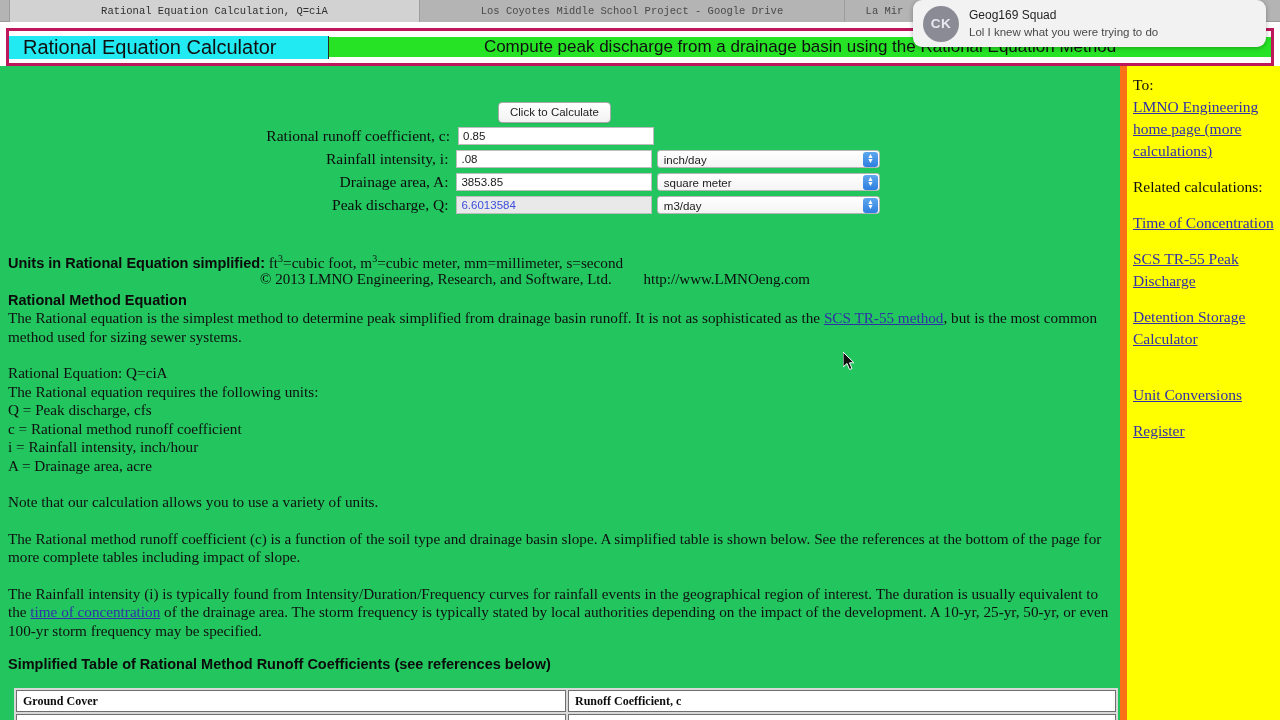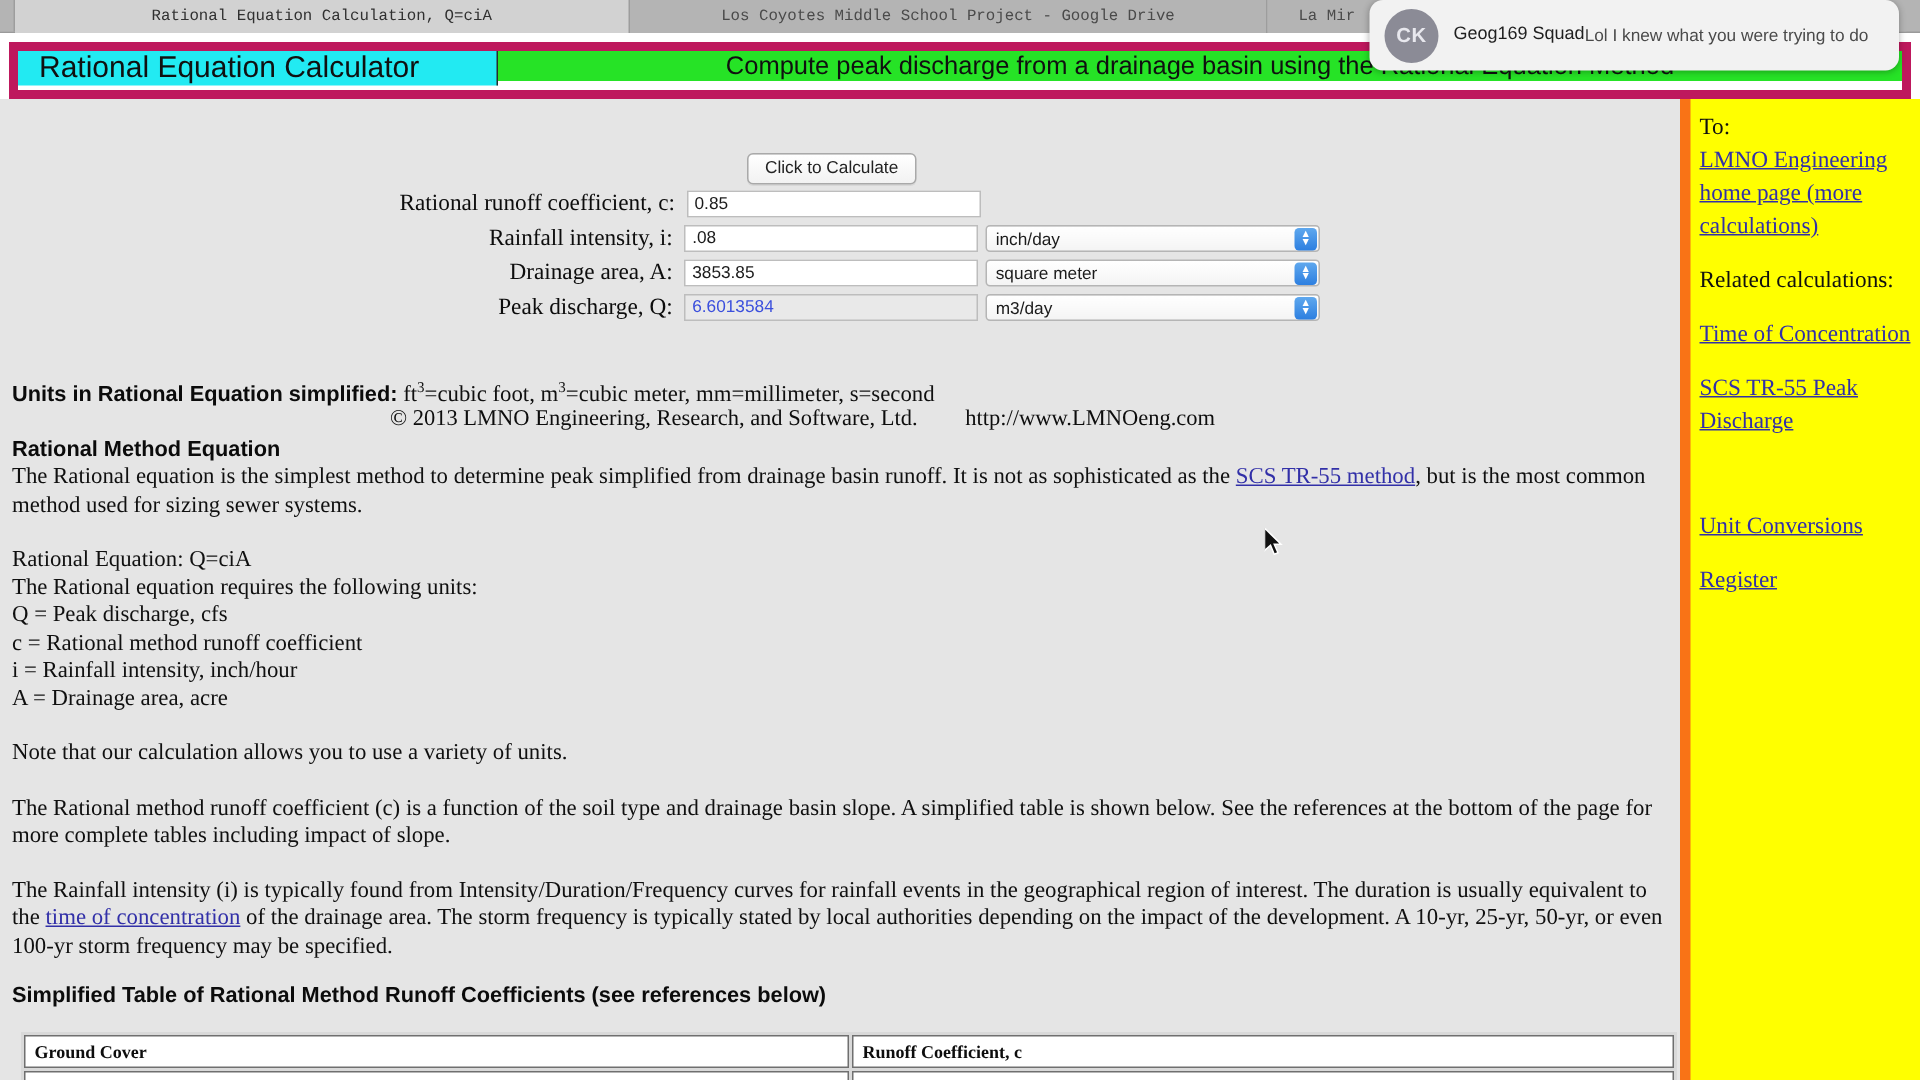--- a/index.html
+++ b/index.html
@@ -43,52 +43,52 @@
     display: flex; align-items: center; padding: 0 10px;
     z-index: 40;
   }
   .toast-avatar {
     width: 36px; height: 36px; border-radius: 50%;
     background: #8b8b96; color:#e8e8ee;
     font-family:"Liberation Sans",sans-serif; font-size:13.5px; font-weight:600;
     display:flex;align-items:center;justify-content:center;
     letter-spacing:0.5px; flex:none; margin-right: 10px;
   }
-  .toast-body { display:flex; flex-direction:row; justify-content:space-between; line-height:1.25; }
+  .toast-body { display:flex; flex-direction:column; justify-content:space-between; line-height:1.25; }
   .toast-title {
     font-family:"Liberation Sans",sans-serif; font-size:12px; color:#1f1f1f;
   }
   .toast-msg {
     font-family:"Liberation Sans",sans-serif; font-size:11.5px; color:#4a4a4a; margin-top:2px;
   }
 
   
   .banner-row {
     position:absolute; top: 28px; left: 6px; width: 1268px; height: 38px;
-    display: flex; align-items: flex-start;
-    border: 6px solid #be185d;
+    display: flex; align-items: center;
+    border: 3px solid #be185d;
     z-index: 5;
   }
   .banner-cyan {
     width: 320px; background: #22eaf2; border-right: 1px solid #2b2b2b;
     display:flex; align-items:center; padding-left: 14px;
     font-family:"Liberation Sans", sans-serif; font-size: 20px; color:#101010;
     white-space: nowrap;
   }
   .banner-green {
     flex: 1; background: #26e326;
     display:flex; align-items:center; justify-content:center;
     font-family:"Liberation Sans", sans-serif; font-size: 17px; color:#101010;
     white-space: nowrap;
   }
 
   
   .content {
     position:absolute; top: 66px; left: 0; width: 1120px; height: 654px;
-    background:#e5e5e5; overflow:hidden;
+    background:#22c55e; overflow:hidden;
   }
 
   
   .calc-btn-wrap { position:absolute; left: 498px; top: 36px; }
   .calc-btn {
     font-family:"Liberation Sans", sans-serif; font-size: 11.5px; color:#222;
     background: linear-gradient(#ffffff,#f2f2f2);
     border: 1px solid #a9a9a9; border-radius: 4px;
     padding: 3px 11px 4px 11px;
     box-shadow: 0 1px 0 rgba(0,0,0,0.06);
@@ -325,20 +325,21 @@
   <div class="sidebar">
     <div class="sb-text">To:</div>
     <a class="sb-link" href="#">LMNO Engineering home page (more calculations)</a>
     <div class="sb-gap"></div>
     <div class="sb-text">Related calculations:</div>
     <div class="sb-gap"></div>
     <a class="sb-link" href="#">Time of Concentration</a>
     <div class="sb-gap"></div>
     <a class="sb-link" href="#">SCS TR-55 Peak Discharge </a>
     <div class="sb-gap"></div>
+    <a class="sb-link" href="#">Detention Storage Calculator</a>
     <div class="sb-gap-lg"></div>
     <a class="sb-link" href="#">Unit Conversions</a>
     <div class="sb-gap"></div>
     <a class="sb-link" href="#">Register</a>
   </div>
 
   <svg class="cursor" width="14" height="20" viewBox="0 0 14 20">
     <polygon points="0,0 0,15 4,11.5 6.5,17.5 9,16.5 6.5,10.8 11,10.8" fill="#111" stroke="#fff" stroke-width="1"></polygon>
   </svg>
 

